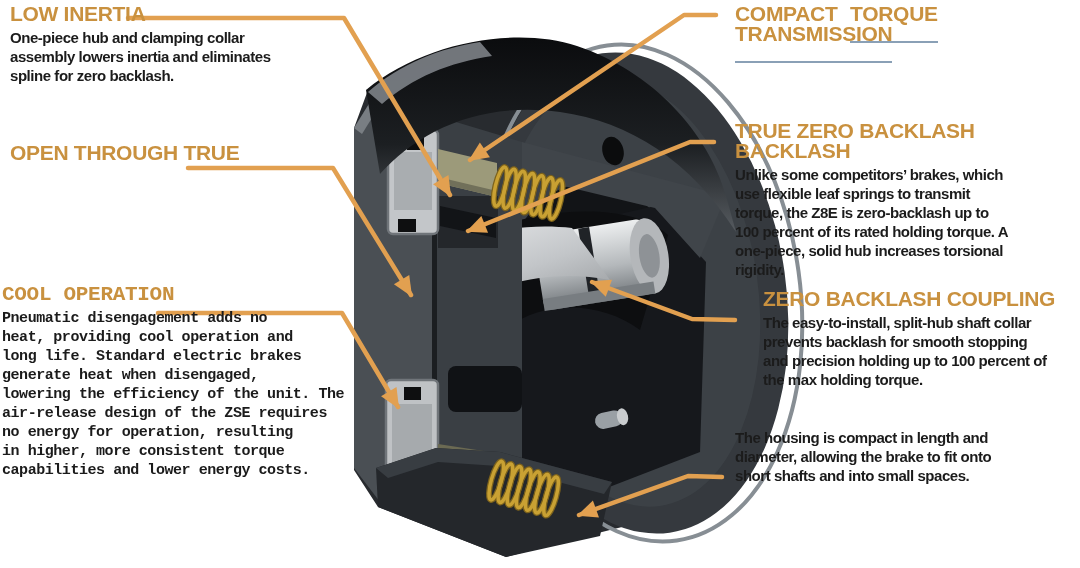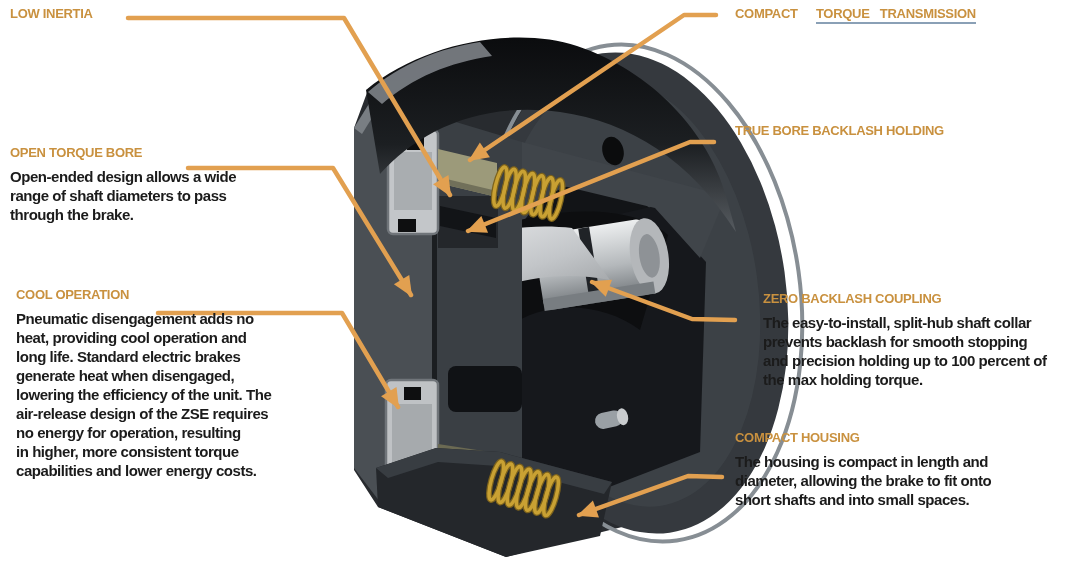--- a/index.html
+++ b/index.html
@@ -6,33 +6,33 @@
     --c-accent:#E2A050; --c-heading:#C9913F; --c-body:#1B1B1B;
     --c-underline:#8AA0B6; --c-background:#FFFFFF;
     --c-spring_gold:#C9A133; --c-spring_shadow:#7C621C;
     --c-facing_olive:#9C9A7A; --c-metal_silver:#C9CCCE; --c-housing_dark:#282B2F;
   }
   html,body{margin:0;padding:0;background:#e8e8e8;}
   .stage{position:relative;width:1080px;height:568px;background:var(--c-background);
          overflow:hidden;font-family:"Liberation Sans",sans-serif;}
   .art{position:absolute;left:0;top:0;z-index:1;}
   .callout{position:absolute;z-index:2;}
-  .co-title{margin:0 0 4px 0;font-size:13px;font-weight:bold;line-height:20px;
+  .co-title{margin:0 0 4px 0;font-size:21px;font-weight:bold;line-height:20px;
             color:var(--c-heading);letter-spacing:-0.3px;}
   .co-body{margin:0;font-size:15px;font-weight:bold;line-height:19px;
            color:var(--c-body);letter-spacing:-0.45px;white-space:pre-line;}
   .co-low{left:10px;top:4px;width:345px;}
   .co-bore{left:10px;top:143px;width:345px;}
-  .co-cool{left:16px;top:285px;width:360px;}
+  .co-cool{left:2px;top:285px;width:360px;font-family:Liberation Mono, monospace;}
   .co-smooth{left:735px;top:4px;width:342px;}
   .co-smooth .co-title{word-spacing:7px;}
   .co-true{left:735px;top:121px;width:345px;}
   .co-coupling{left:763px;top:289px;width:345px;}
   .co-compact{left:735px;top:428px;width:345px;}
-  .underlined{border-bottom:2.5px solid var(--c-underline);padding-bottom:1px;margin-left:8px;}
+  .underlined{border-bottom:2.5px solid var(--c-underline);padding-bottom:16px;}
   .leader{stroke:var(--c-accent);stroke-width:4.5;fill:none;
           stroke-linejoin:round;stroke-linecap:round;}
   .arrowhead-shape{fill:var(--c-accent);}
   .coil-under{fill:none;stroke:var(--c-spring_shadow);stroke-width:6;}
   .coil{fill:none;stroke:var(--c-spring_gold);stroke-width:3.5;}
   .facing{fill:var(--c-facing_olive);}
 </style>
 </head>
 <body>
 
@@ -160,26 +160,26 @@
     <polyline class="leader" points="188,168 333,168 411,295" marker-end="url(#arrowhead)"></polyline>
     <polyline class="leader" points="158,313 342,313 398,407" marker-end="url(#arrowhead)"></polyline>
     <polyline class="leader" points="716,15 684,15 470,160" marker-end="url(#arrowhead)"></polyline>
     <polyline class="leader" points="714,142 690,142 468,231" marker-end="url(#arrowhead)"></polyline>
     <polyline class="leader" points="735,320 692,319 592,282" marker-end="url(#arrowhead)"></polyline>
     <polyline class="leader" points="722,477 688,476 579,515" marker-end="url(#arrowhead)"></polyline>
   </svg>
 
   <div class="callout co-low">
     <h3 class="co-title">LOW INERTIA</h3>
+    <p class="co-body">One-piece hub and clamping collar
+assembly lowers inertia and eliminates
+spline for zero backlash.</p>
   </div>
   <div class="callout co-bore">
-    <h3 class="co-title">OPEN TORQUE BORE</h3>
-    <p class="co-body">Open-ended design allows a wide
-range of shaft diameters to pass
-through the brake.</p>
+    <h3 class="co-title">OPEN THROUGH TRUE</h3>
   </div>
   <div class="callout co-cool">
     <h3 class="co-title">COOL OPERATION</h3>
     <p class="co-body">Pneumatic disengagement adds no
 heat, providing cool operation and
 long life. Standard electric brakes
 generate heat when disengaged,
 lowering the efficiency of the unit. The
 air-release design of the ZSE requires
 no energy for operation, resulting
@@ -187,29 +187,34 @@
 capabilities and lower energy costs.</p>
   </div>
 
   <div class="callout co-smooth">
     <h3 class="co-title">
       <span>COMPACT</span>
       <span class="underlined">TORQUE TRANSMISSION</span>
     </h3>
   </div>
   <div class="callout co-true">
-    <h3 class="co-title">TRUE BORE BACKLASH HOLDING</h3>
+    <h3 class="co-title">TRUE ZERO BACKLASH BACKLASH</h3>
+    <p class="co-body">Unlike some competitors’ brakes, which
+use flexible leaf springs to transmit
+torque, the Z8E is zero-backlash up to
+100 percent of its rated holding torque. A
+one-piece, solid hub increases torsional
+rigidity.</p>
   </div>
   <div class="callout co-coupling">
     <h3 class="co-title">ZERO BACKLASH COUPLING</h3>
     <p class="co-body">The easy-to-install, split-hub shaft collar
 prevents backlash for smooth stopping
 and precision holding up to 100 percent of
 the max holding torque.</p>
   </div>
   <div class="callout co-compact">
-    <h3 class="co-title">COMPACT HOUSING</h3>
     <p class="co-body">The housing is compact in length and
 diameter, allowing the brake to fit onto
 short shafts and into small spaces.</p>
   </div>
 
 </div>
 
 </body></html>

